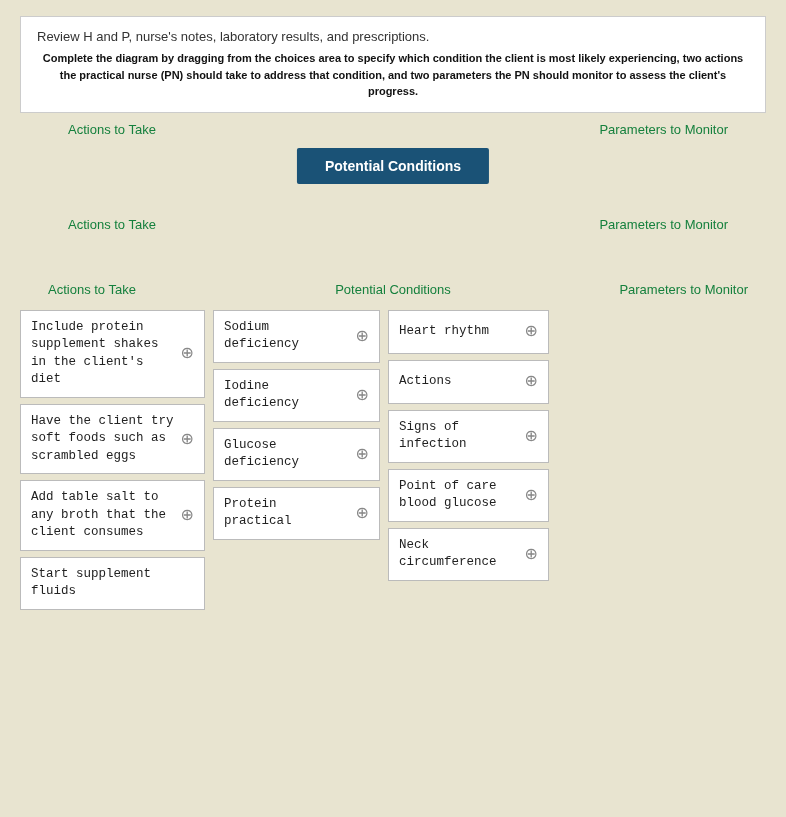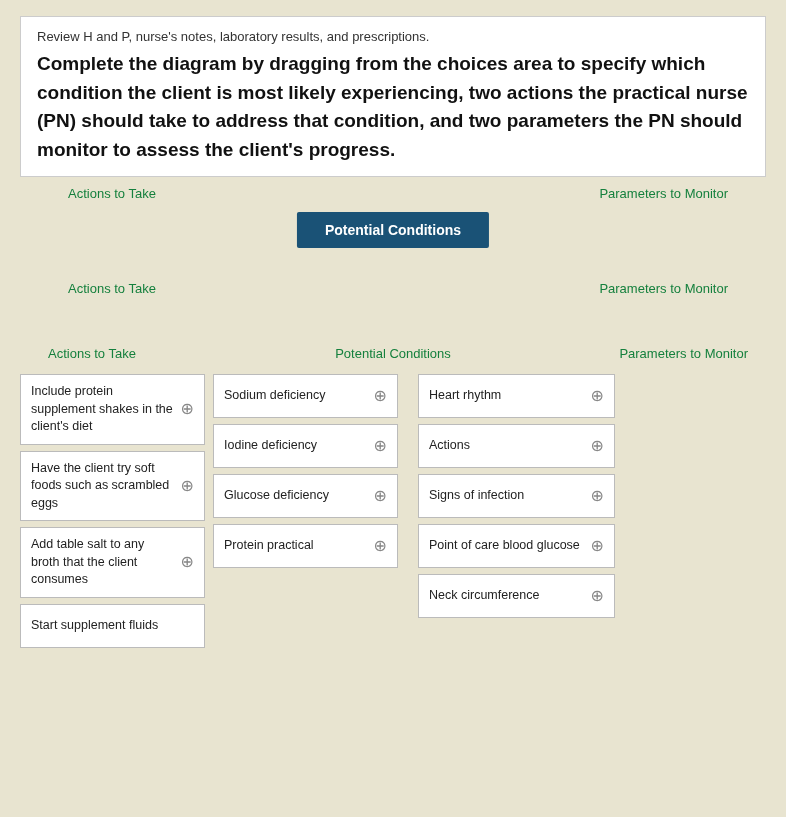--- a/index.html
+++ b/index.html
@@ -26,24 +26,25 @@
       margin-bottom: 5px;
     }
 
     .instructions-line1 {
       font-size: 13px;
       color: #333;
       margin-bottom: 6px;
     }
 
     .instructions-main {
-      font-size: 19px;
+      font-size: 11px;
       font-weight: bold;
       color: #111;
       line-height: 1.5;
+      text-align: center;
     }
 
     .diagram-area {
       position: relative;
       width: 100%;
       height: 560px;
     }
 
     
     .header-row-1 {
@@ -132,34 +133,34 @@
 
     .drag-item .drag-handle {
       color: #888;
       font-size: 16px;
       margin-left: 6px;
       flex-shrink: 0;
     }
 
     .drag-item .item-text {
       flex: 1;
+      font-family: Liberation Mono, monospace;
     }
 
     
     .col-actions {
       width: 185px;
     }
 
     .col-conditions {
-      width: 185px;
+      width: 167px;
     }
 
     .col-parameters {
-      width: 197px;
-      margin-left: 12px;
+      width: 161px;
     }
   </style>
 </head>
 <body>
 
 <div class="page-container">
 
   <div class="instructions-section">
     <div class="instructions-line1">Review H and P, nurse's notes, laboratory results, and prescriptions.</div>
     <div class="instructions-main">Complete the diagram by dragging from the choices area to specify which condition the client is most likely experiencing, two actions the practical nurse (PN) should take to address that condition, and two parameters the PN should monitor to assess the client's progress.</div>

